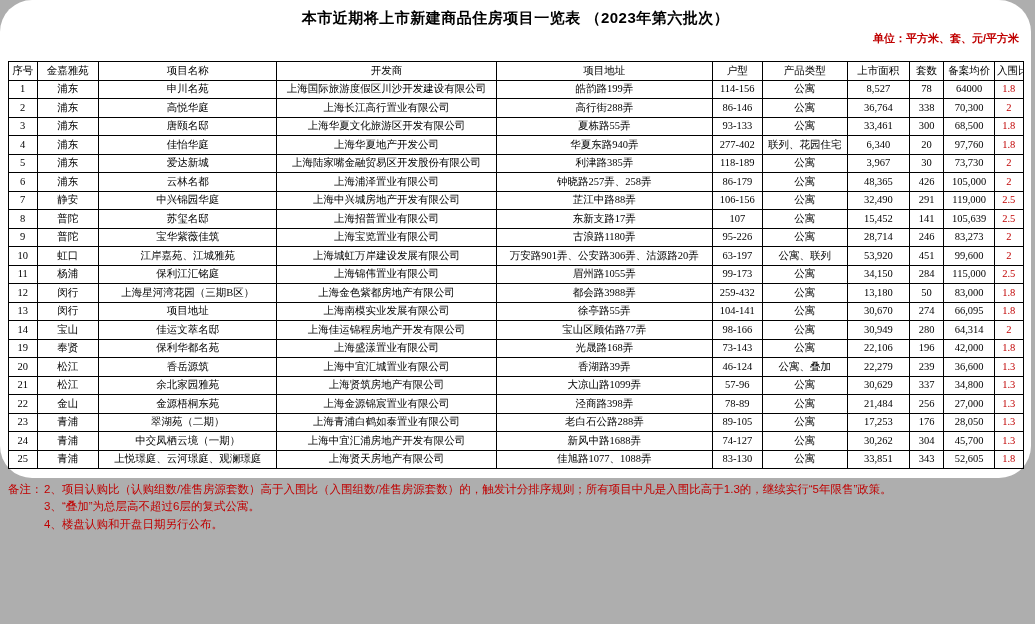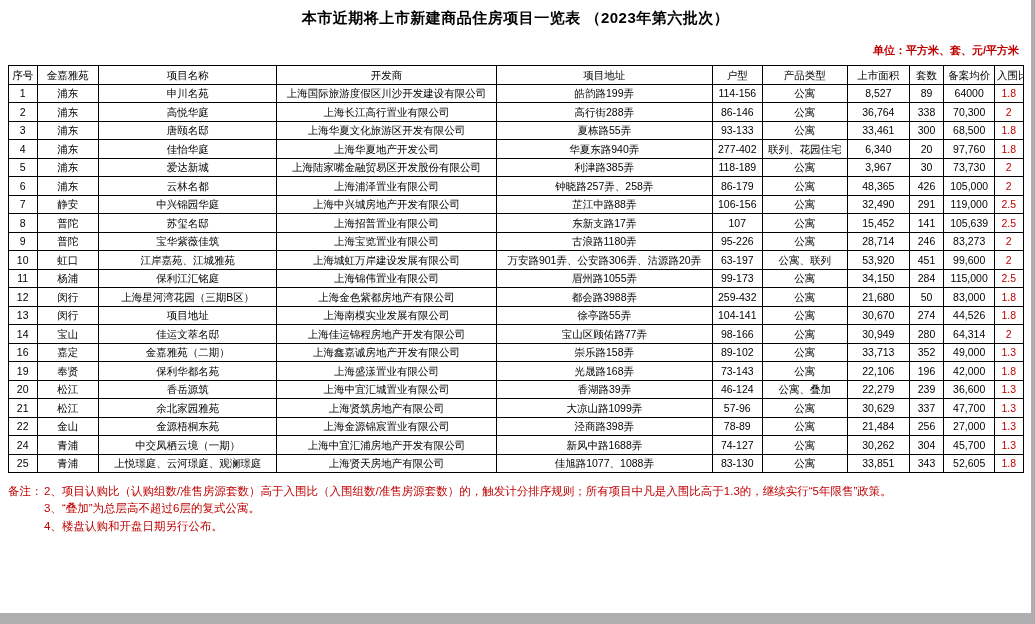--- a/index.html
+++ b/index.html
@@ -4,44 +4,45 @@
 <style>
   html,body{margin:0;padding:0;}
   body{
     width:1035px;height:624px;
     background:#aeaeae;
     font-family:"Liberation Sans","DejaVu Sans",sans-serif;
     position:relative;overflow:hidden;
   }
   .page{
     position:absolute;top:0;left:0;
-    width:1031px;height:613px;
+    width:1031px;height:478px;
     background:#ffffff;
+    border-radius:32px;
   }
   .title{
     text-align:center;
     font-size:15px;
     font-weight:bold;
     color:#000;
     padding-top:9px;
     letter-spacing:0.5px;
   }
   .units{
     text-align:right;
     font-size:11px;
     font-weight:bold;
     color:#c00000;
     padding:3px 12px 3px 0;
-    margin-top:12px;
   }
   table.listing{
     width:1016px;
-    margin:4px auto;
+    margin:12px auto;
     border-collapse:collapse;
     table-layout:fixed;
+    font-family:Liberation Serif, serif;
   }
   table.listing th, table.listing td{
     border:1px solid #000;
     font-size:10.5px;
     font-weight:normal;
     color:#000;
     text-align:center;
     vertical-align:middle;
     padding:1px 2px;
     height:15.5px;
@@ -109,21 +110,21 @@
     <tbody id="table-body">
         <tr>
           <td class="col0">1</td>
           <td class="col1">浦东</td>
           <td class="col2">申川名苑</td>
           <td class="col3">上海国际旅游度假区川沙开发建设有限公司</td>
           <td class="col4">皓韵路199弄</td>
           <td class="col5">114-156</td>
           <td class="col6">公寓</td>
           <td class="col7">8,527</td>
-          <td class="col8">89</td>
+          <td class="col8">78</td>
           <td class="col9">64000</td>
           <td class="col10">1.8</td>
         </tr>
         <tr>
           <td class="col0">2</td>
           <td class="col1">浦东</td>
           <td class="col2">高悦华庭</td>
           <td class="col3">上海长江高行置业有限公司</td>
           <td class="col4">高行街288弄</td>
           <td class="col5">86-146</td>
@@ -251,63 +252,50 @@
           <td class="col10">2.5</td>
         </tr>
         <tr>
           <td class="col0">12</td>
           <td class="col1">闵行</td>
           <td class="col2">上海星河湾花园（三期B区）</td>
           <td class="col3">上海金色紫都房地产有限公司</td>
           <td class="col4">都会路3988弄</td>
           <td class="col5">259-432</td>
           <td class="col6">公寓</td>
-          <td class="col7">21,680</td>
+          <td class="col7">13,180</td>
           <td class="col8">50</td>
           <td class="col9">83,000</td>
           <td class="col10">1.8</td>
         </tr>
         <tr>
           <td class="col0">13</td>
           <td class="col1">闵行</td>
           <td class="col2">项目地址</td>
           <td class="col3">上海南模实业发展有限公司</td>
           <td class="col4">徐亭路55弄</td>
           <td class="col5">104-141</td>
           <td class="col6">公寓</td>
           <td class="col7">30,670</td>
           <td class="col8">274</td>
-          <td class="col9">44,526</td>
+          <td class="col9">66,095</td>
           <td class="col10">1.8</td>
         </tr>
         <tr>
           <td class="col0">14</td>
           <td class="col1">宝山</td>
           <td class="col2">佳运文萃名邸</td>
           <td class="col3">上海佳运锦程房地产开发有限公司</td>
           <td class="col4">宝山区顾佑路77弄</td>
           <td class="col5">98-166</td>
           <td class="col6">公寓</td>
           <td class="col7">30,949</td>
           <td class="col8">280</td>
           <td class="col9">64,314</td>
           <td class="col10">2</td>
-        </tr>
-        <tr>
-          <td class="col0">16</td>
-          <td class="col1">嘉定</td>
-          <td class="col2">金嘉雅苑（二期）</td>
-          <td class="col3">上海鑫嘉诚房地产开发有限公司</td>
-          <td class="col4">崇乐路158弄</td>
-          <td class="col5">89-102</td>
-          <td class="col6">公寓</td>
-          <td class="col7">33,713</td>
-          <td class="col8">352</td>
-          <td class="col9">49,000</td>
-          <td class="col10">1.3</td>
         </tr>
         <tr>
           <td class="col0">19</td>
           <td class="col1">奉贤</td>
           <td class="col2">保利华都名苑</td>
           <td class="col3">上海盛漾置业有限公司</td>
           <td class="col4">光晟路168弄</td>
           <td class="col5">73-143</td>
           <td class="col6">公寓</td>
           <td class="col7">22,106</td>
@@ -331,34 +319,47 @@
         <tr>
           <td class="col0">21</td>
           <td class="col1">松江</td>
           <td class="col2">余北家园雅苑</td>
           <td class="col3">上海贤筑房地产有限公司</td>
           <td class="col4">大凉山路1099弄</td>
           <td class="col5">57-96</td>
           <td class="col6">公寓</td>
           <td class="col7">30,629</td>
           <td class="col8">337</td>
-          <td class="col9">47,700</td>
+          <td class="col9">34,800</td>
           <td class="col10">1.3</td>
         </tr>
         <tr>
           <td class="col0">22</td>
           <td class="col1">金山</td>
           <td class="col2">金源梧桐东苑</td>
           <td class="col3">上海金源锦宸置业有限公司</td>
           <td class="col4">泾商路398弄</td>
           <td class="col5">78-89</td>
           <td class="col6">公寓</td>
           <td class="col7">21,484</td>
           <td class="col8">256</td>
           <td class="col9">27,000</td>
+          <td class="col10">1.3</td>
+        </tr>
+        <tr>
+          <td class="col0">23</td>
+          <td class="col1">青浦</td>
+          <td class="col2">翠湖苑（二期）</td>
+          <td class="col3">上海青浦白鹤如泰置业有限公司</td>
+          <td class="col4">老白石公路288弄</td>
+          <td class="col5">89-105</td>
+          <td class="col6">公寓</td>
+          <td class="col7">17,253</td>
+          <td class="col8">176</td>
+          <td class="col9">28,050</td>
           <td class="col10">1.3</td>
         </tr>
         <tr>
           <td class="col0">24</td>
           <td class="col1">青浦</td>
           <td class="col2">中交凤栖云境（一期）</td>
           <td class="col3">上海中宜汇浦房地产开发有限公司</td>
           <td class="col4">新风中路1688弄</td>
           <td class="col5">74-127</td>
           <td class="col6">公寓</td>

